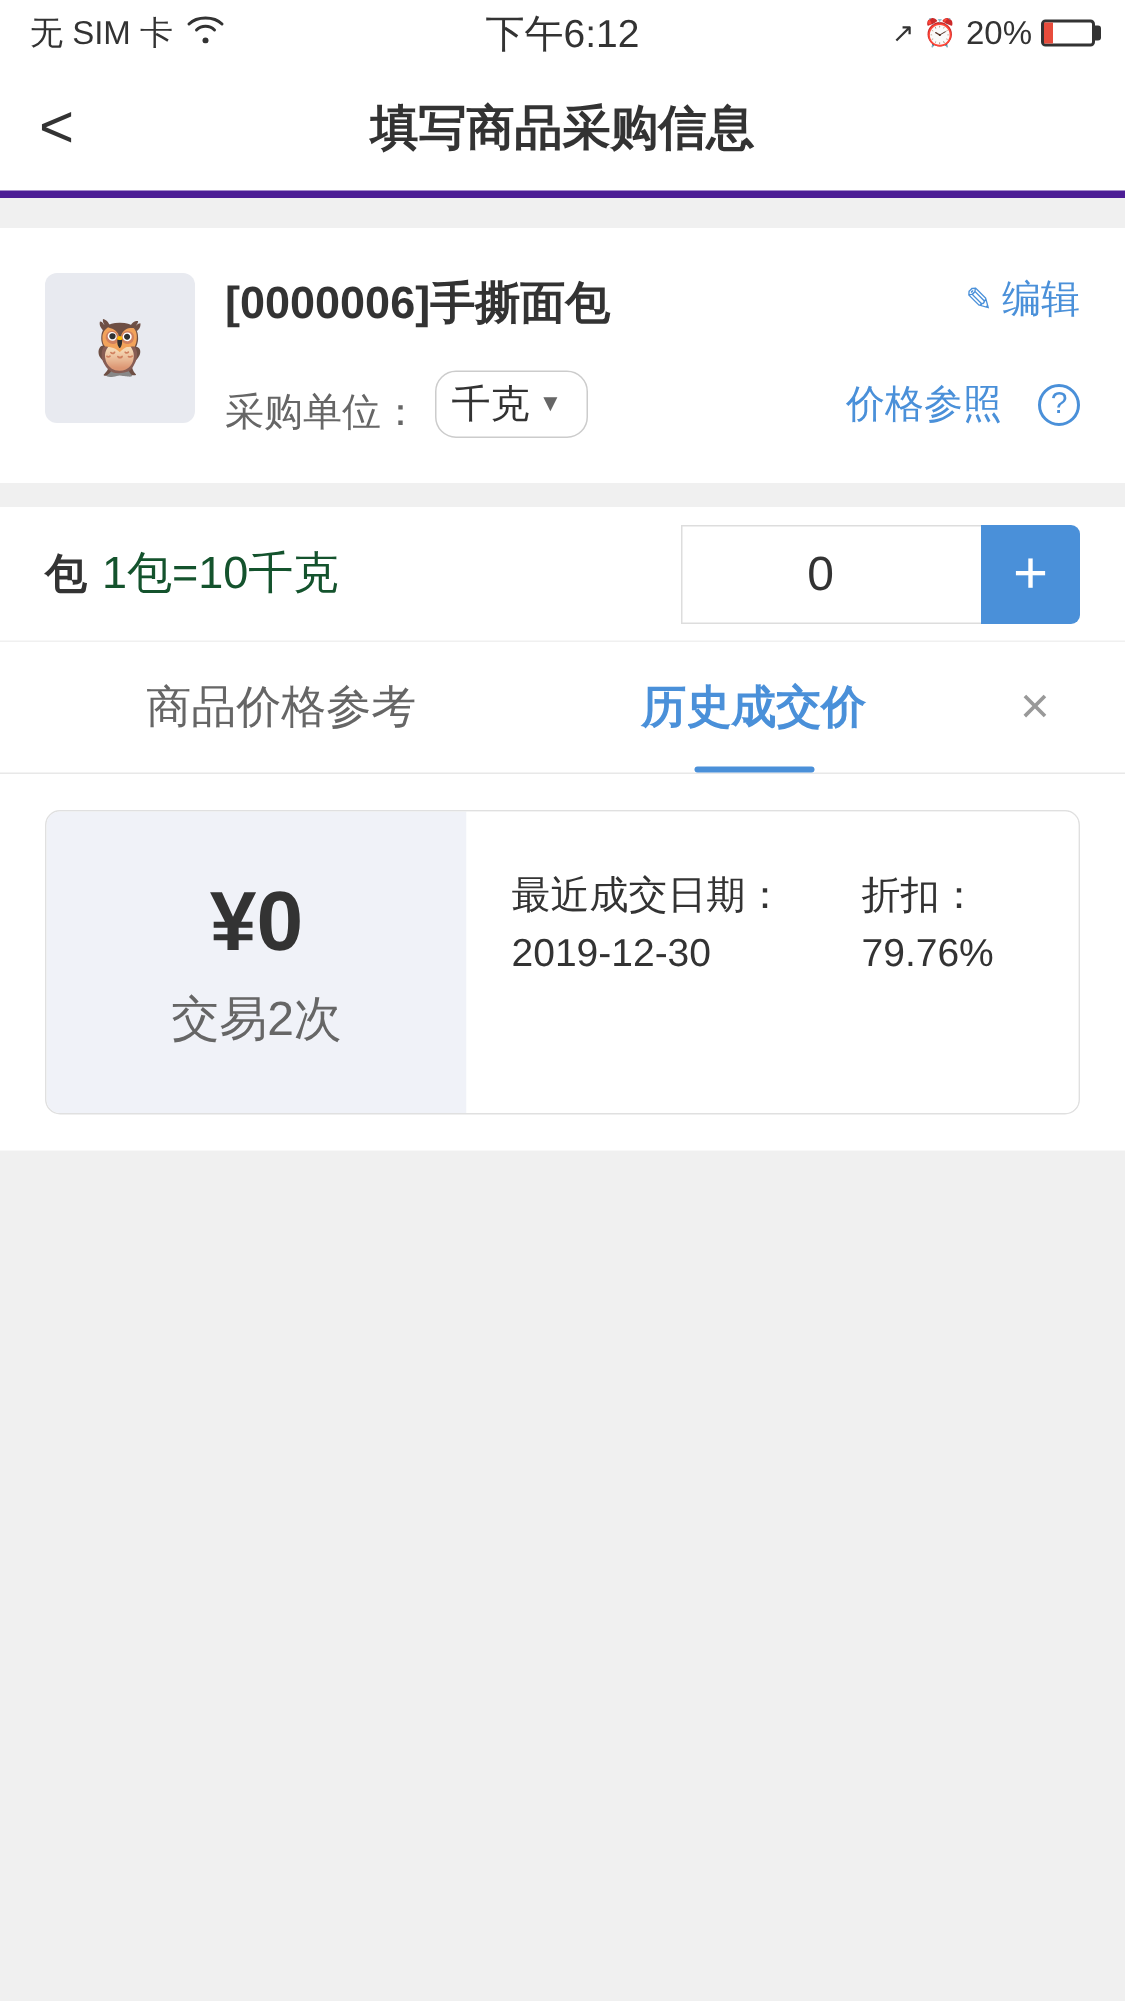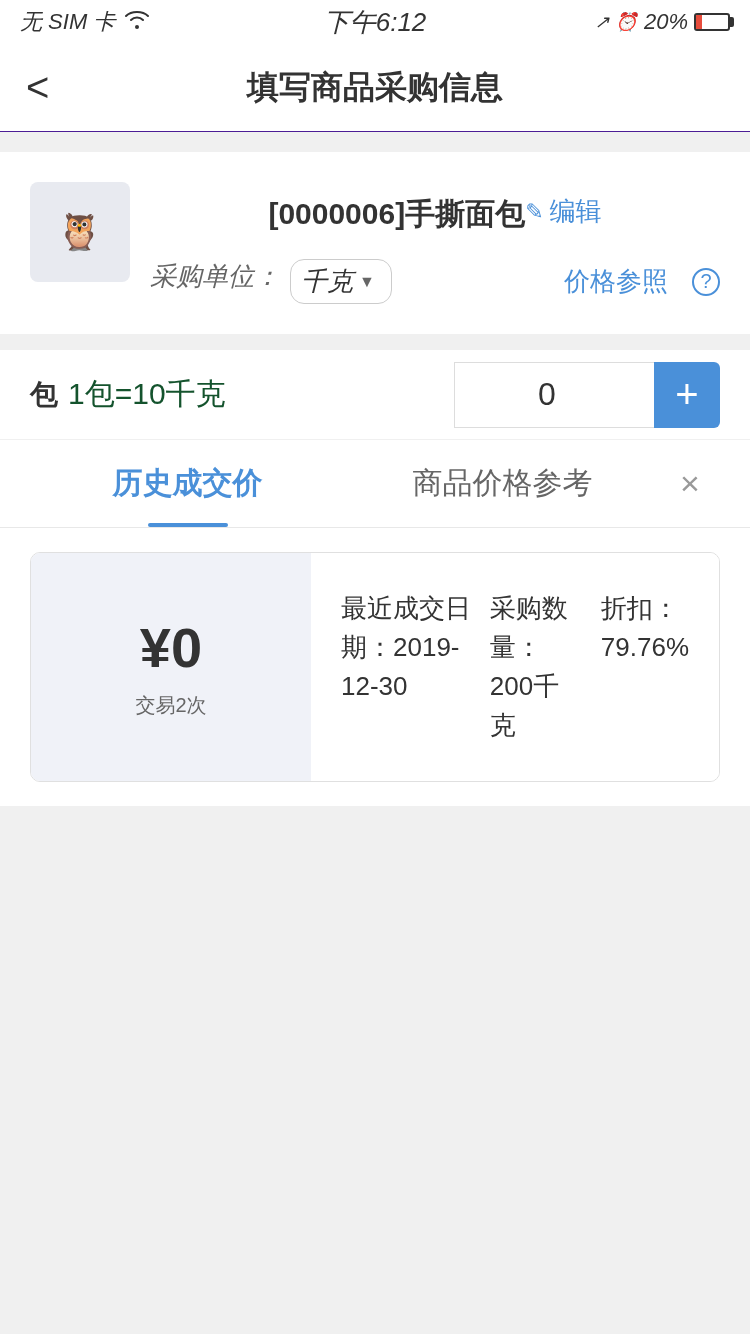--- a/index.html
+++ b/index.html
@@ -16,21 +16,20 @@
     
     .status-bar {
       height: 44px;
       background: #fff;
       display: flex;
       align-items: center;
       justify-content: space-between;
       padding: 0 20px;
       font-size: 24px;
       color: #333;
-      font-style: italic;
     }
     .status-left {
       display: flex;
       align-items: center;
       gap: 8px;
       font-size: 22px;
     }
     .status-center {
       font-size: 26px;
       font-weight: 500;
@@ -69,21 +68,21 @@
     }
 
     
     .nav-bar {
       height: 88px;
       background: #fff;
       display: flex;
       align-items: center;
       padding: 0 26px;
       position: relative;
-      border-bottom: 1px solid #4c1d95;
+      border-bottom: 5px solid #4c1d95;
     }
     .nav-back {
       font-size: 36px;
       color: #333;
       cursor: pointer;
     }
     .nav-title {
       position: absolute;
       left: 50%;
       transform: translateX(-50%);
@@ -111,49 +110,47 @@
       justify-content: center;
       flex-shrink: 0;
       color: #8ca0b8;
       font-size: 36px;
     }
     .product-details {
       flex: 1;
     }
     .product-header {
       display: flex;
-      justify-content: center;
+      justify-content: space-between;
       align-items: flex-start;
       margin-bottom: 24px;
-      margin-top: 12px;
     }
     .product-name {
       font-size: 30px;
       font-weight: 600;
       color: #333;
     }
     .product-edit {
       color: #4a90d9;
       font-size: 26px;
       display: flex;
       align-items: center;
       gap: 6px;
     }
     .product-purchase-unit {
       display: flex;
       justify-content: space-between;
       align-items: center;
     }
     .unit-left {
       display: flex;
-      align-items: flex-start;
+      align-items: flex-end;
       gap: 10px;
       font-size: 26px;
       color: #666;
-      font-style: italic;
     }
     .unit-select {
       border: 1px solid #ccc;
       border-radius: 14px;
       padding: 4px 16px 4px 10px;
       font-size: 26px;
       color: #333;
       background: #fff;
       position: relative;
       display: flex;
@@ -313,21 +310,21 @@
       justify-content: center;
       gap: 12px;
       flex-shrink: 0;
     }
     .price-display {
       font-size: 56px;
       font-weight: 700;
       color: #333;
     }
     .trade-count {
-      font-size: 20px;
+      font-size: 32px;
       color: #666;
     }
     .card-right {
       flex: 1;
       padding: 36px 30px;
       display: flex;
       flex-direction: row;
       gap: 16px;
       background: #fff;
     }
@@ -406,42 +403,39 @@
   </div>
   <div class="quantity-control">
     <input class="quantity-input" type="number" value="0" style="">
     <button class="quantity-plus">+</button>
   </div>
 </div>
 
 <div class="bottom-panel">
 
   <div class="tab-bar">
+    <div class="tab-item">
+      <span class="tab-label">商品价格参考</span>
+    </div>
     <div class="tab-item active">
       <span class="tab-label">历史成交价</span>
       <div class="tab-underline"></div>
-    </div>
-    <div class="tab-item">
-      <span class="tab-label">商品价格参考</span>
     </div>
     <div class="tab-close">×</div>
   </div>
 
   <div class="history-section">
     <div class="history-card">
       <div class="card-left">
         <div class="price-display">¥0</div>
         <div class="trade-count">交易2次</div>
       </div>
       <div class="card-right">
         <div class="card-right-row">
           <span>最近成交日期：</span><span>2019-12-30</span>
         </div>
         <div class="card-right-row">
-          <span>采购数量：</span><span>200千克</span>
-        </div>
-        <div class="card-right-row">
           <span>折扣：</span><span>79.76%</span>
         </div>
       </div>
     </div>
   </div>
 </div>
 
 </body></html>

